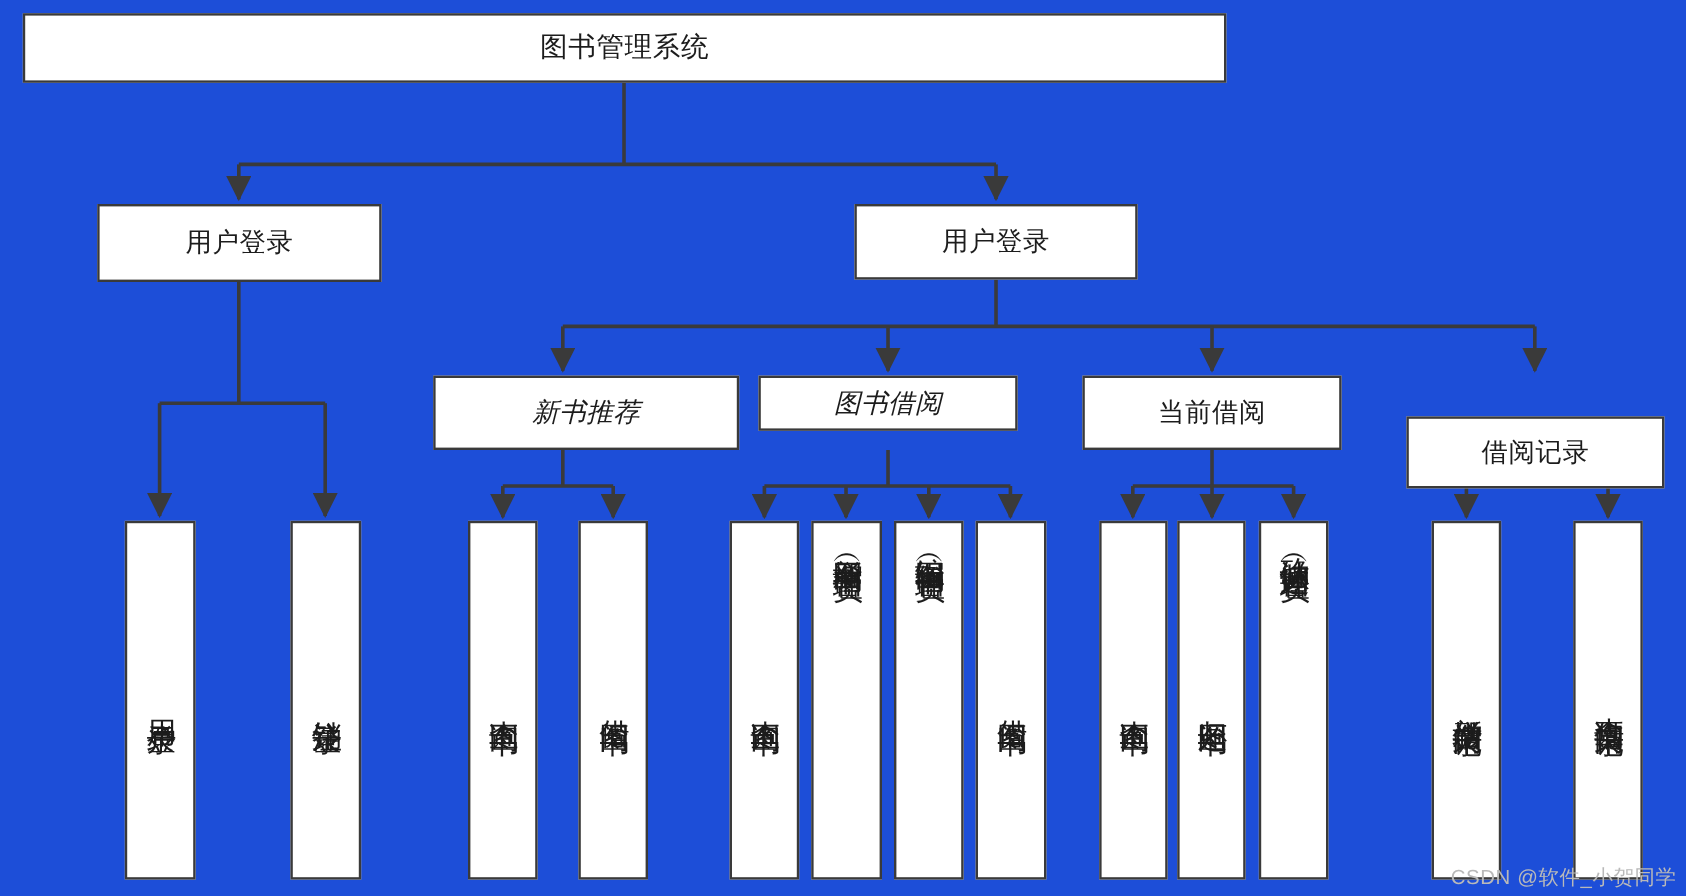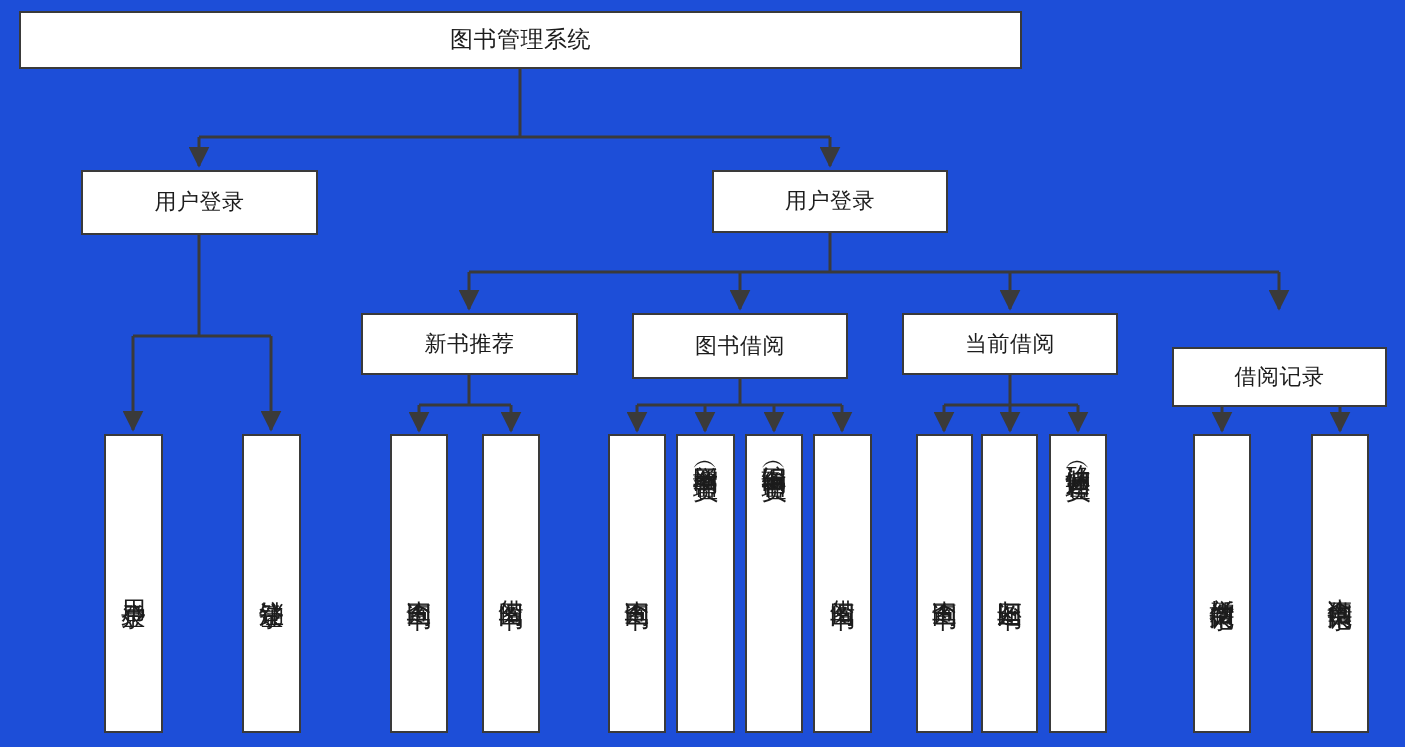--- a/index.html
+++ b/index.html
@@ -138,25 +138,25 @@
   </div>
 
   <div class="node h" style="left:81px;top:170px;width:237px;height:65px;">
     <span class="label">用户登录</span>
   </div>
 
   <div class="node h" style="left:712px;top:170px;width:236px;height:63px;">
     <span class="label">用户登录</span>
   </div>
 
-  <div class="node h" style="left:361px;top:313px;width:217px;height:62px;">
+  <div class="node h" style="left:361px;top:313px;width:255px;height:62px;font-style:italic;">
     <span class="label">新书推荐</span>
   </div>
 
-  <div class="node h" style="left:632px;top:313px;width:216px;height:66px;">
+  <div class="node h" style="left:632px;top:313px;width:216px;height:46px;font-style:italic;">
     <span class="label">图书借阅</span>
   </div>
 
   <div class="node h" style="left:902px;top:313px;width:216px;height:62px;">
     <span class="label">当前借阅</span>
   </div>
 
   <div class="node h" style="left:1172px;top:315px;width:215px;height:60px;margin-top:32px;">
     <span class="label">借阅记录</span>
   </div>
@@ -198,14 +198,15 @@
     <span class="label">确认归还（管理员）</span>
   </div>
 
   <div class="node v mid" style="left:1193px;top:434px;width:58px;height:299px;">
     <span class="label">新增借阅记录</span>
   </div>
   <div class="node v mid" style="left:1311px;top:434px;width:58px;height:299px;">
     <span class="label">查询借阅记录</span>
   </div>
 
+  <div id="watermark">CSDN @软件_小贺同学</div>
 
 </div>
 
 </body></html>

